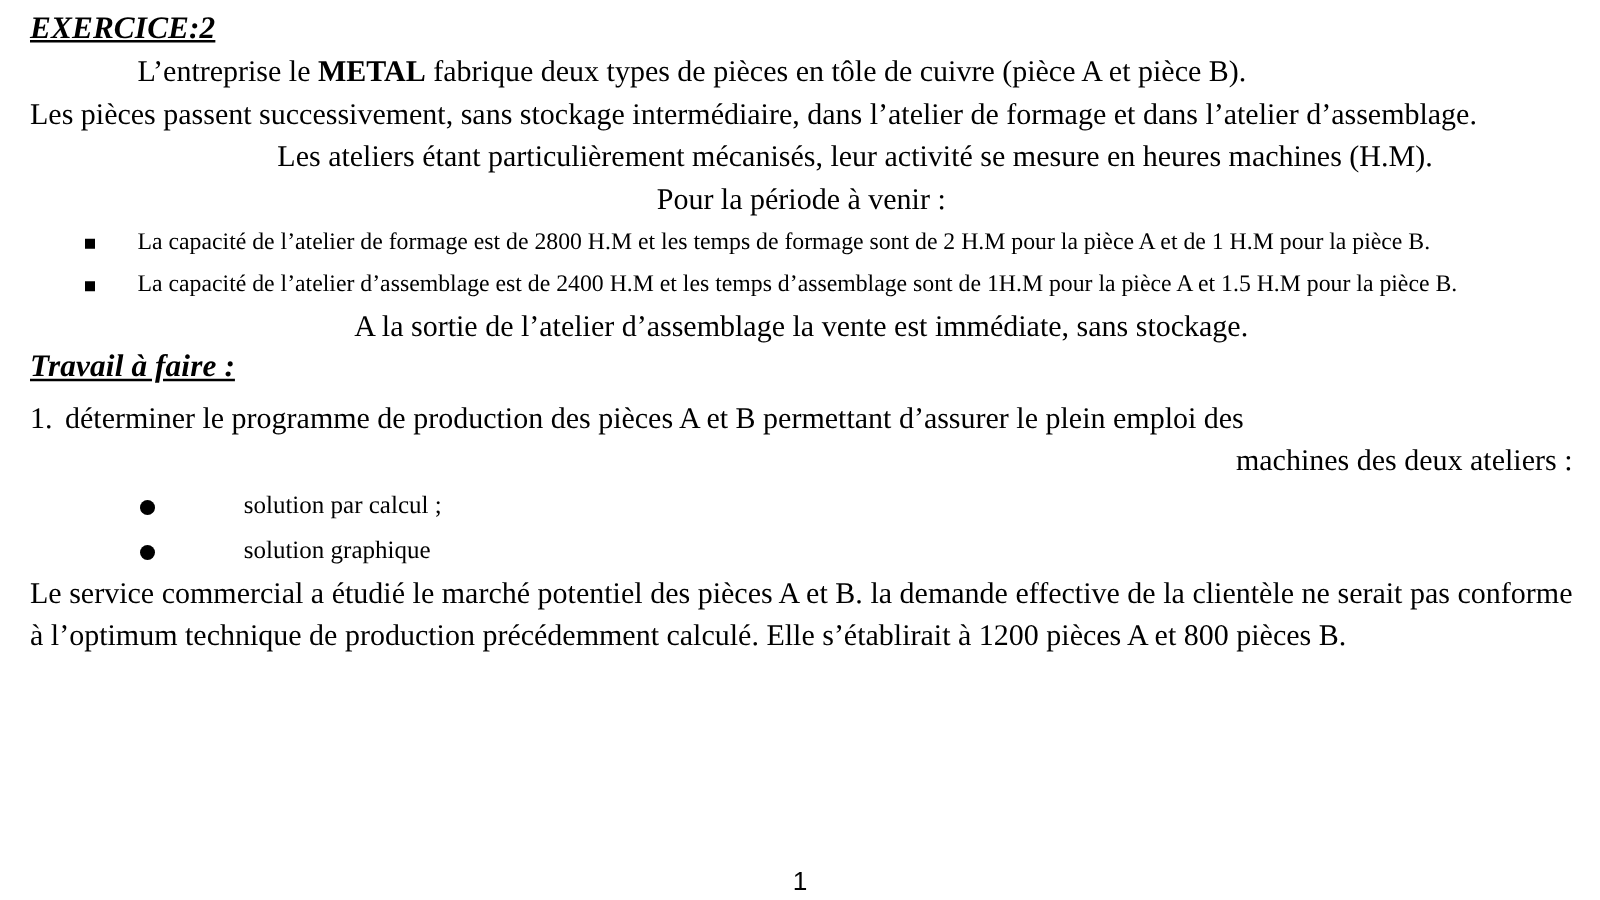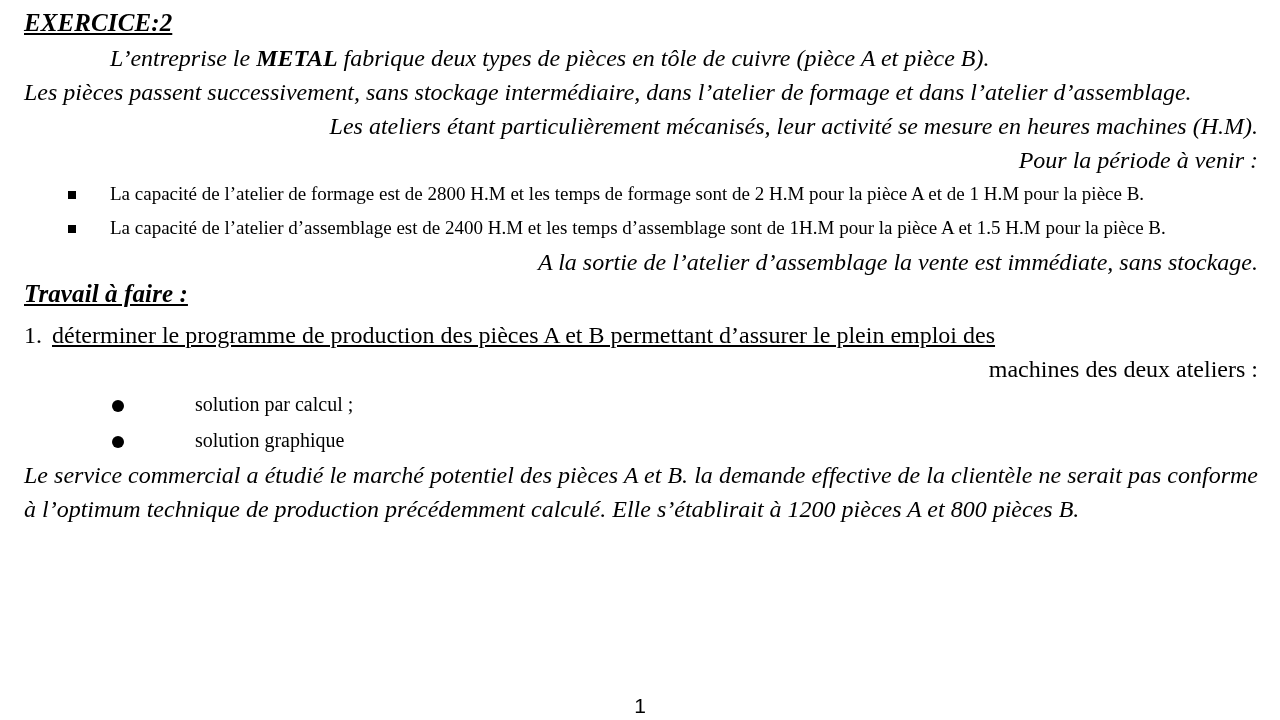--- a/index.html
+++ b/index.html
@@ -48,27 +48,26 @@
   }
 
   
   .para {
     font-size: 24px;
     line-height: 34px;
     text-align: justify;
     text-justify: inter-word;
     margin: 0;
     hyphens: none;
-    font-style: italic;
   }
   .para-indent {
     text-indent: 86px;
   }
   .nojust {
-    text-align: right;
+    text-align: center;
   }
   b.strong { font-weight: bold; }
 
   
   .sq-list {
     margin: 0;
     padding: 0;
     list-style: none;
   }
   .sq-item {
@@ -114,21 +113,21 @@
     text-align: justify;
     text-justify: inter-word;
   }
   .num-item .num-mark {
     position: absolute;
     left: 0;
     top: 0;
     font-size: 24px;
     line-height: 34px;
   }
-  .num-item .num-text { display: block; text-decoration: underline; }
+  .num-item .num-text { display: block; }
   .num-cont {
     display: block;
     padding-left: 58px;
     text-align: right;
   }
 
   
   .dot-list {
     margin: 0;
     padding: 0;

